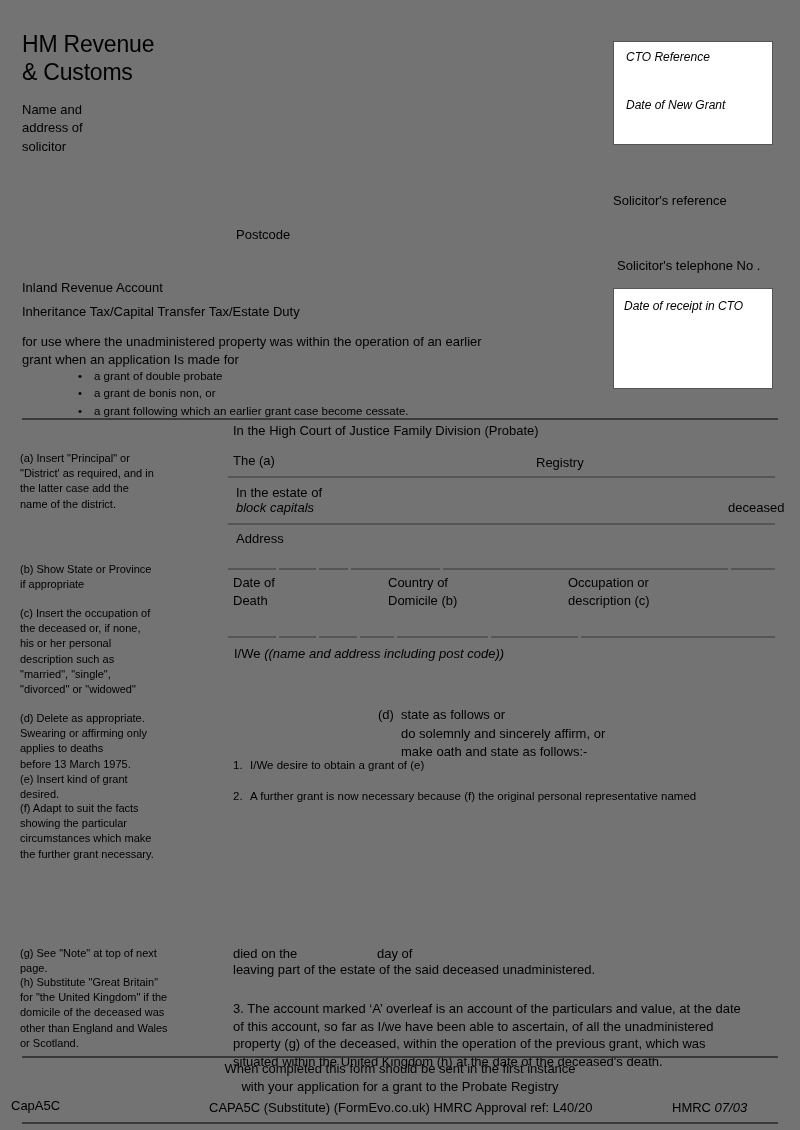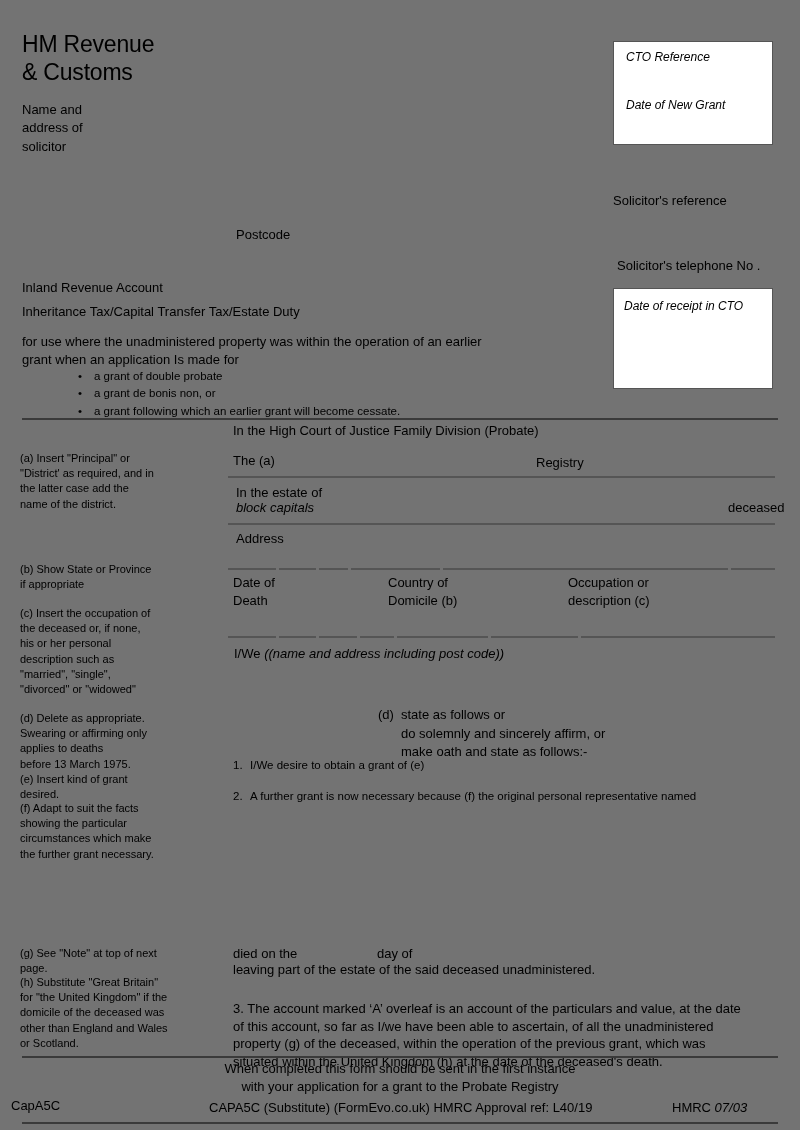--- a/index.html
+++ b/index.html
@@ -134,21 +134,21 @@
     <div class="bi">
       <span class="dot">•</span>
       <span>a grant of double probate</span>
     </div>
     <div class="bi">
       <span class="dot">•</span>
       <span>a grant de bonis non, or</span>
     </div>
     <div class="bi">
       <span class="dot">•</span>
-      <span>a grant following which an earlier grant will become cessate.</span>
+      <span>a grant following which an earlier grant case become cessate.</span>
     </div>
   </div>
 
   <div class="abs rule dark" style="left:22px; top:418px; width:756px;"></div>
 
   <div class="abs blk" style="left:233px; top:422px;">In the High Court of Justice Family Division (Probate)</div>
 
   <div class="abs blk sm" style="left:20px; top:451px; width:200px;">(a) Insert "Principal" or
 "District' as required, and in
 the latter case add the
@@ -258,21 +258,21 @@
 property (g) of the deceased, within the operation of the previous grant, which was
 situated within the United Kingdom (h) at the date of the deceased's death.</div>
 
   <div class="abs rule dark" style="left:22px; top:1056px; width:756px;"></div>
 
   <div class="abs blk bold center" style="left:130px; top:1060px; width:540px; line-height:1.38;">When completed this form should be sent in the first  instance
 with your application for a grant to the Probate Registry</div>
 
   <div class="abs blk" style="left:11px; top:1097px;">CapA5C</div>
 
-  <div class="abs blk" style="left:209px; top:1099px;">CAPA5C (Substitute) (FormEvo.co.uk) HMRC Approval ref: L40/19</div>
+  <div class="abs blk" style="left:209px; top:1099px;">CAPA5C (Substitute) (FormEvo.co.uk) HMRC Approval ref: L40/20</div>
 
   <div class="abs blk nowrap" style="left:672px; top:1099px;">
     <span>HMRC </span><span class="ital">07/03</span>
   </div>
 
   <div class="abs rule dark" style="left:22px; top:1122px; width:756px;"></div>
 
 </div>
 
 </body></html>

